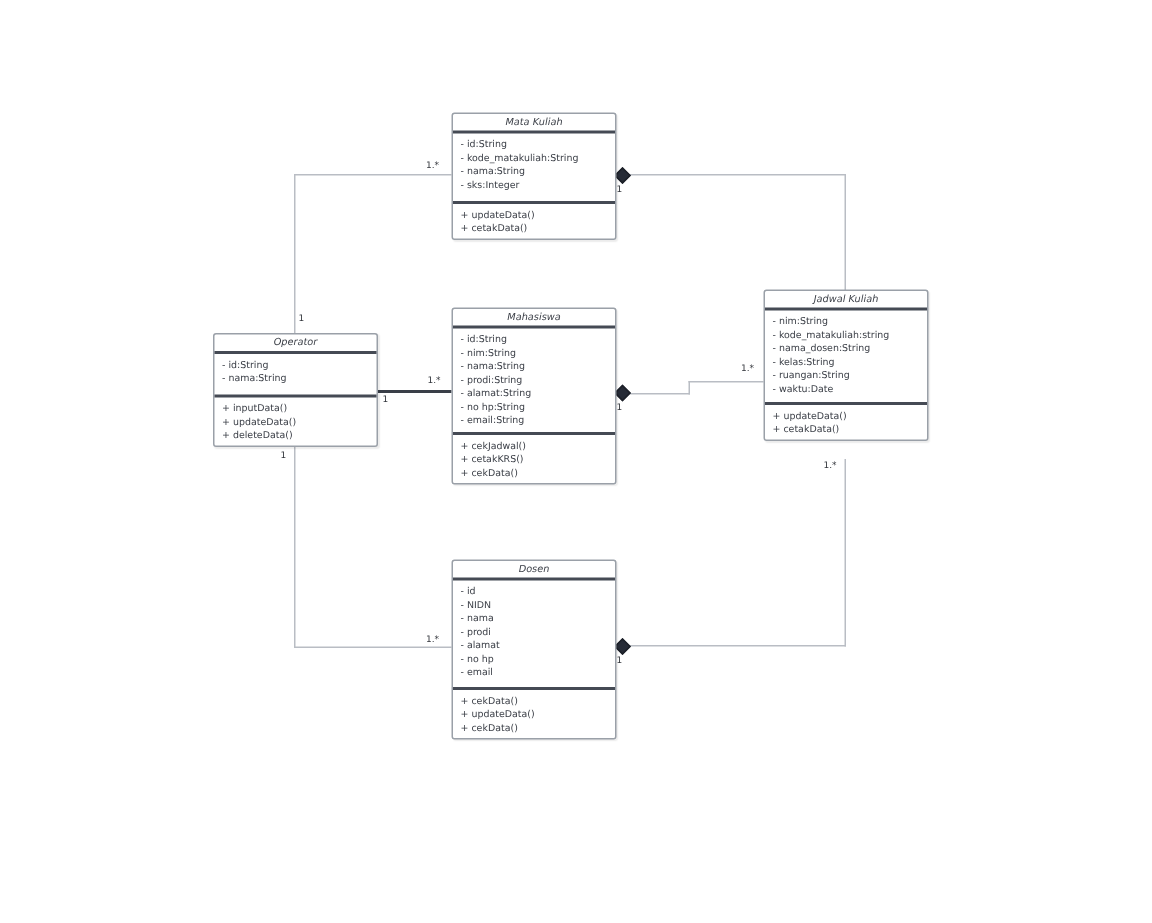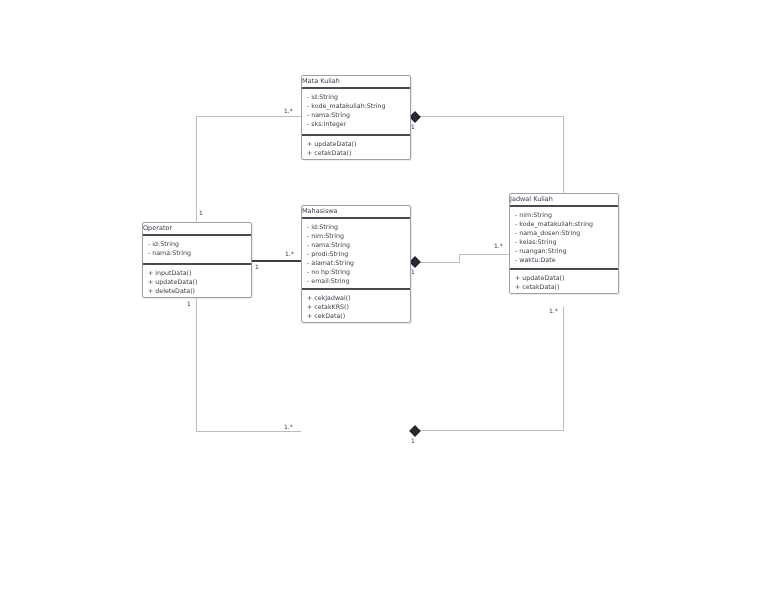--- a/index.html
+++ b/index.html
@@ -7,23 +7,23 @@
     position:relative;width:768px;height:615px;background:#ffffff;overflow:hidden;
     font-family:"DejaVu Sans","Liberation Sans",sans-serif;
   }
   
   .uml-class{
     position:absolute;background:#ffffff;border:1px solid #9aa0a8;border-radius:2px;
     display:flex;flex-direction:column;box-sizing:border-box;
     box-shadow:1px 1px 1px rgba(0,0,0,0.08);
   }
   .uml-title{
-    flex:0 0 auto;height:11px;line-height:11px;
+    flex:0 0 auto;height:11px;line-height:11px;text-align:center;
     font-size:6.5px;color:#3a3e46;border-bottom:2px solid #454a54;
-    white-space:nowrap;overflow:hidden;
+    white-space:nowrap;overflow:hidden;font-style:italic;
   }
   ul.uml-list{
     margin:0;padding:3px 2px 2px 5px;list-style:none;
     font-size:6.3px;line-height:9px;color:#3a3e46;
   }
   ul.uml-attrs{flex:1 1 auto;}
   ul.uml-methods{flex:0 0 auto;border-top:2px solid #454a54;}
   ul.uml-list li{white-space:nowrap;overflow:hidden;}
   
   .seg{position:absolute;background:#b9bdc4;}
@@ -138,14 +138,31 @@
         <li>- kelas:String</li>
         <li>- ruangan:String</li>
         <li>- waktu:Date</li>
       </ul>
     <ul class="uml-list uml-methods">
         <li>+ updateData()</li>
         <li>+ cetakData()</li>
       </ul>
   </div>
 
+  <div class="uml-class" style="left:301px;top:373px;width:110px;height:120px">
+    <div class="uml-title">Dosen</div>
+    <ul class="uml-list uml-attrs">
+        <li>- id</li>
+        <li>- NIDN</li>
+        <li>- nama</li>
+        <li>- prodi</li>
+        <li>- alamat</li>
+        <li>- no hp</li>
+        <li>- email</li>
+      </ul>
+    <ul class="uml-list uml-methods">
+        <li>+ cekData()</li>
+        <li>+ updateData()</li>
+        <li>+ cekData()</li>
+      </ul>
+  </div>
 
 </div>
 
 </body></html>

